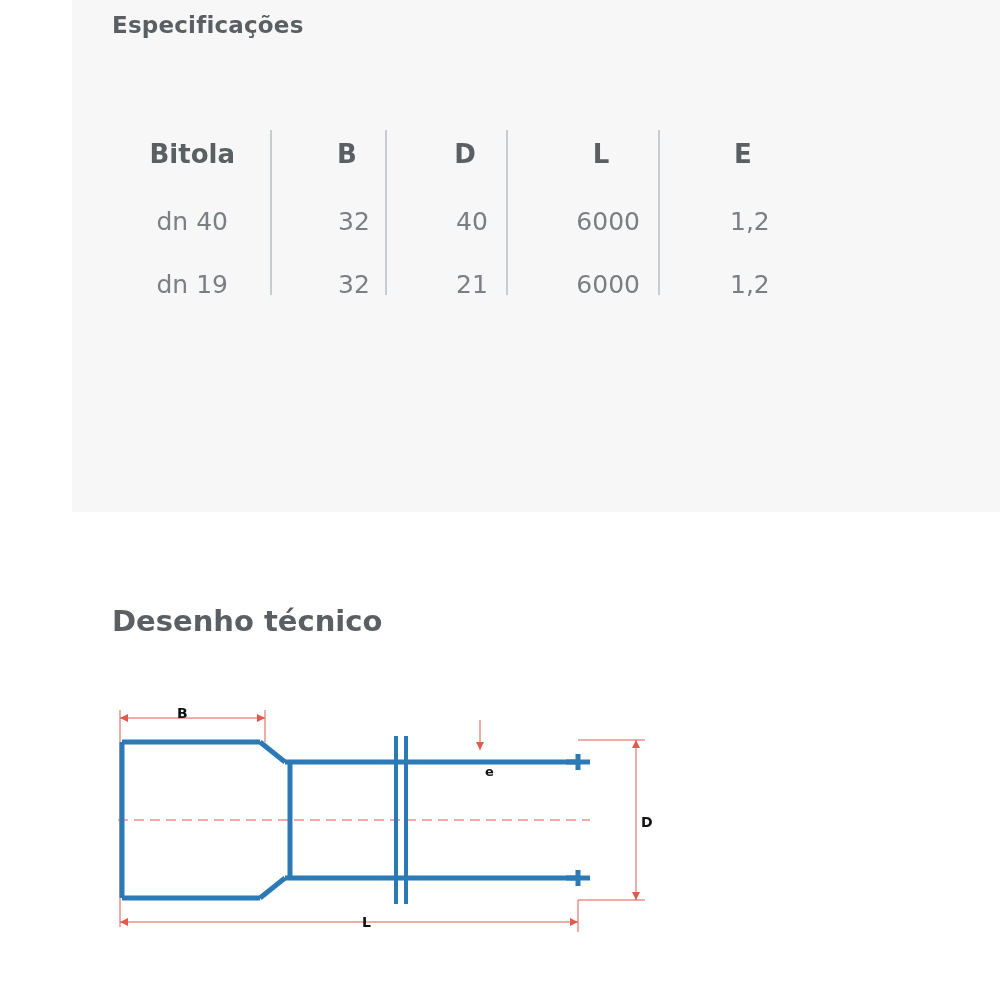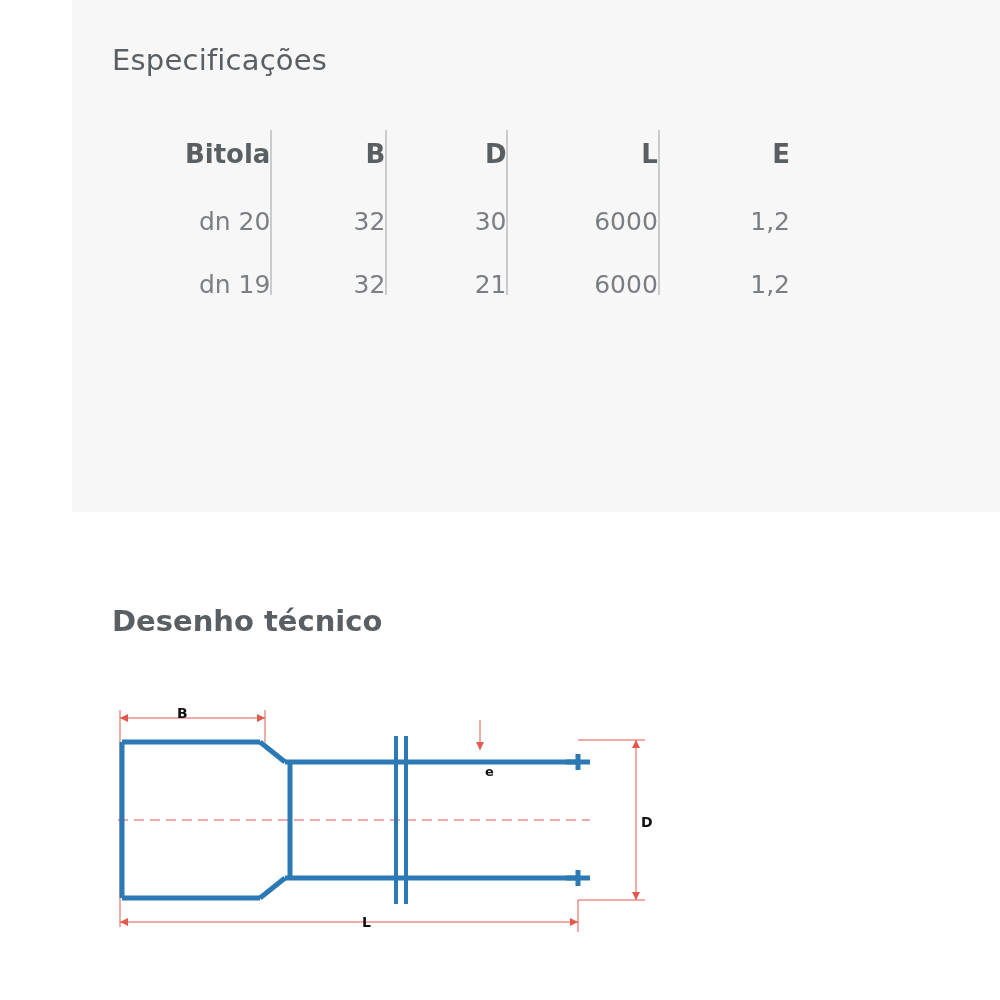--- a/index.html
+++ b/index.html
@@ -22,38 +22,37 @@
     left: 72px;
     top: 0;
     width: 928px;
     height: 512px;
     background: #f7f7f7;
   }
   .spec-title {
     position: absolute;
     left: 40px;
     top: 12px;
-    font-size: 29px;
-    font-weight: normal;
+    font-size: 23px;
+    font-weight: bold;
     color: #5a5f63;
     letter-spacing: 0.2px;
-    margin-top: 31px;
   }
 
   .spec-table {
     position: absolute;
     left: 38px;
     top: 118px;
     width: 680px;
     border-collapse: collapse;
   }
   .spec-table th,
   .spec-table td {
     font-weight: normal;
-    text-align: right;
+    text-align: center;
     padding: 0;
     height: 63px;
     vertical-align: middle;
     color: #7b7f83;
     font-size: 25px;
   }
   .spec-table thead th {
     font-weight: bold;
     color: #5a5f63;
     font-size: 26px;
@@ -155,23 +154,23 @@
       <tr>
         <th class="first-col">Bitola</th>
         <th class="sep">B</th>
         <th class="sep">D</th>
         <th class="sep">L</th>
         <th class="sep">E</th>
       </tr>
     </thead>
     <tbody>
       <tr>
-        <td class="first-col">dn 20</td>
+        <td class="first-col">dn 40</td>
         <td class="sep">32</td>
-        <td class="sep">30</td>
+        <td class="sep">40</td>
         <td class="sep">6000</td>
         <td class="sep">1,2</td>
       </tr>
       <tr>
         <td class="first-col">dn 19</td>
         <td class="sep">32</td>
         <td class="sep">21</td>
         <td class="sep">6000</td>
         <td class="sep">1,2</td>
       </tr>

